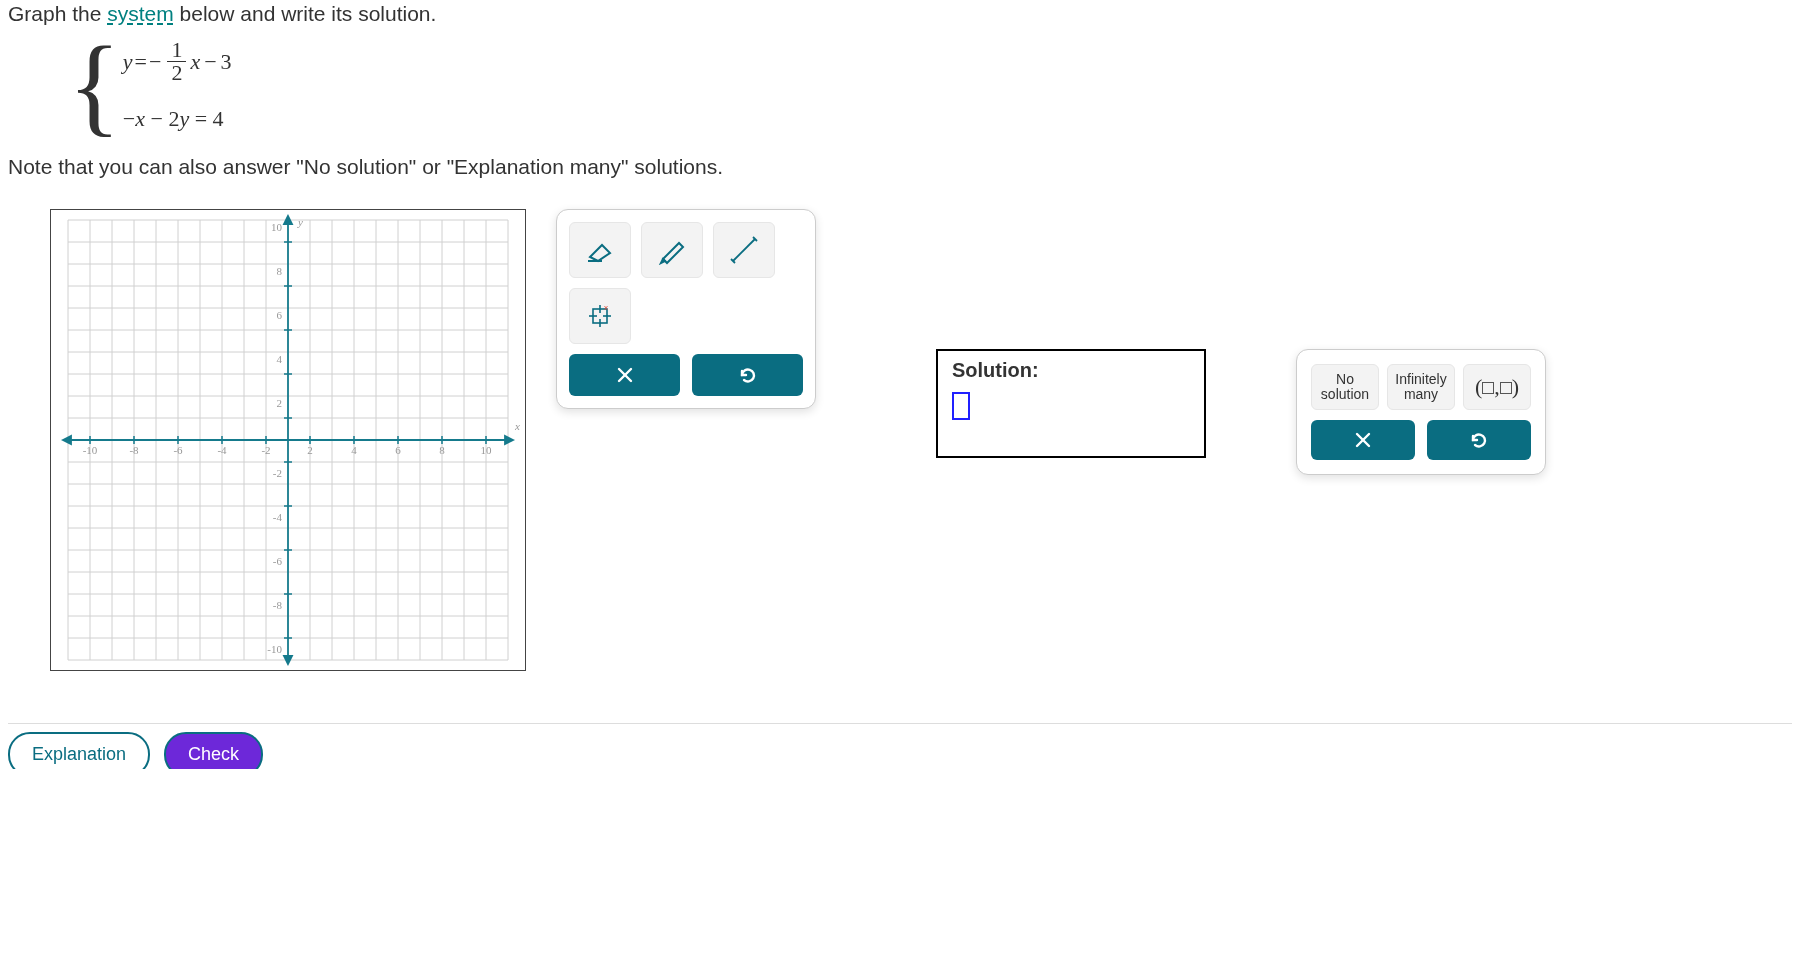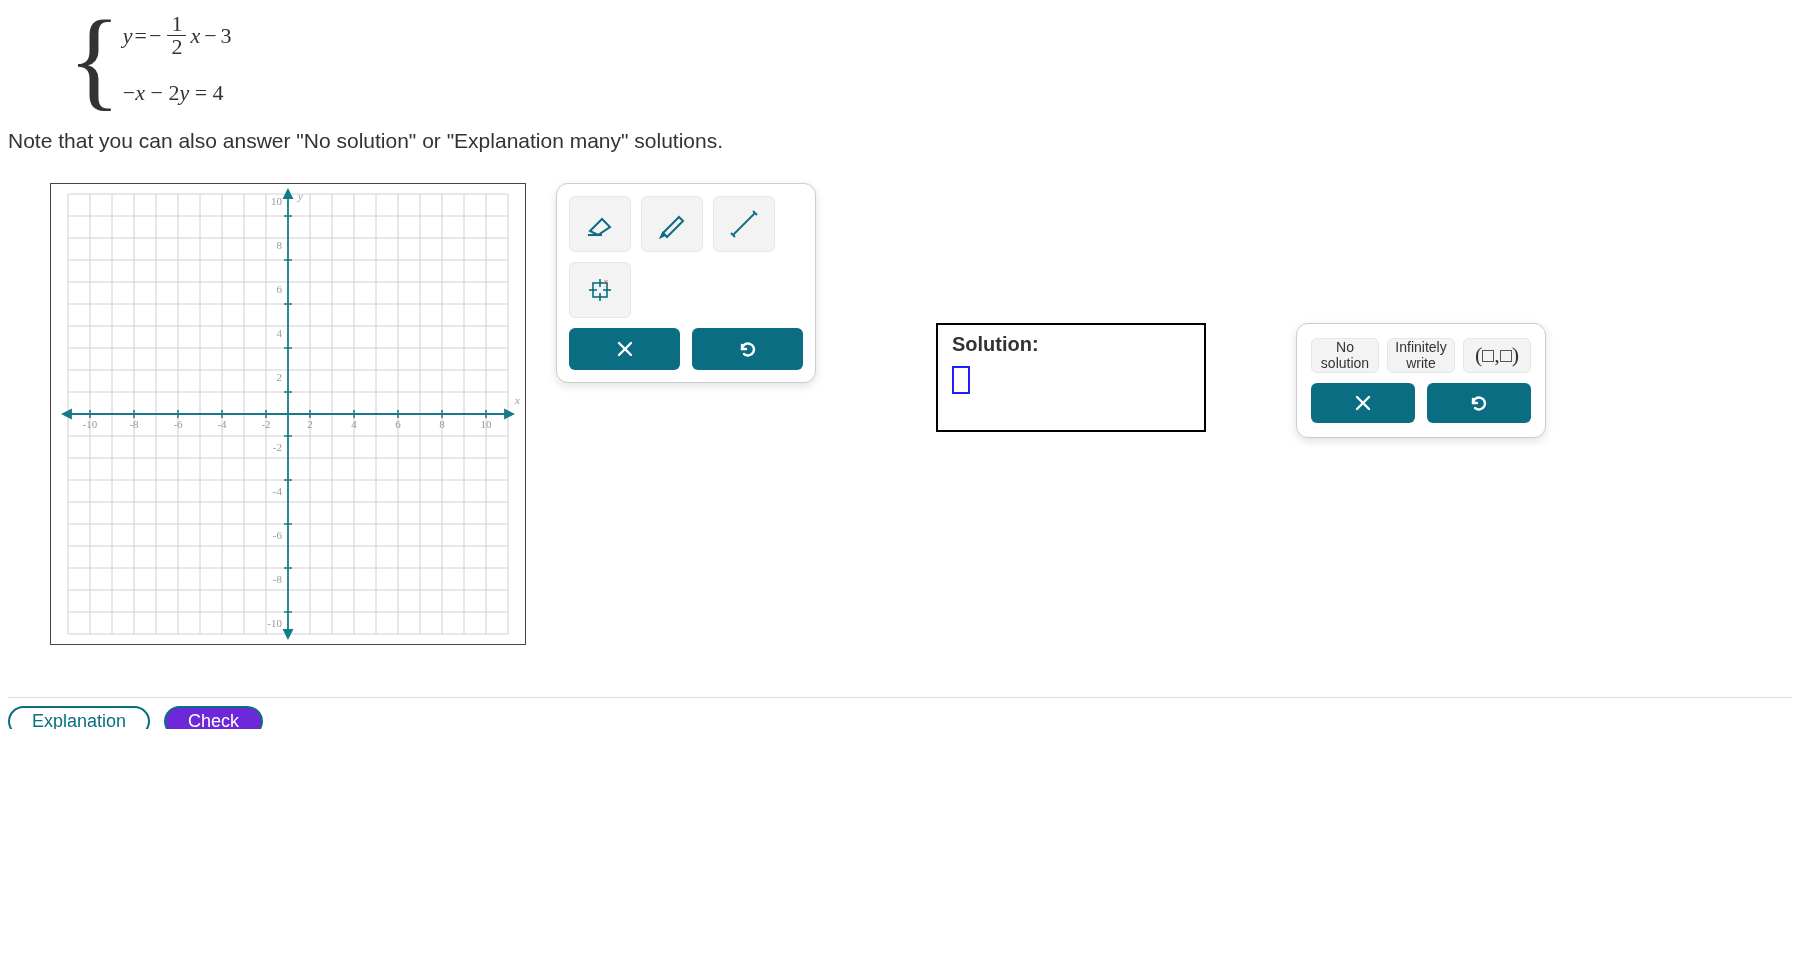--- a/index.html
+++ b/index.html
@@ -137,21 +137,21 @@
   .answer-card {
     width: 250px;
     padding: 14px;
   }
   .answer-row { display: flex; gap: 8px; margin-bottom: 10px; }
   .answer-opt {
     flex: 1;
     background: #f3f3f3;
     border: 1px solid #e6e6e6;
     border-radius: 6px;
-    height: 35px;
+    height: 46px;
     display: flex;
     align-items: center;
     justify-content: center;
     font-size: 14px;
     line-height: 1.1;
     text-align: center;
     cursor: pointer;
     font-family: Verdana, Arial, sans-serif;
     color: #333;
   }
@@ -166,21 +166,21 @@
   .answer-action-row .action-btn { height: 40px; }
   .footer {
     margin-top: 52px;
     border-top: 1px solid #ddd;
     padding-top: 0;
     display: flex;
     gap: 14px;
     align-items: flex-end;
   }
   .pill {
-    padding: 3px 22px;
+    padding: 10px 22px;
     border-radius: 22px;
     font-size: 18px;
     cursor: pointer;
     position: relative;
     top: 8px;
     font-family: Verdana, Arial, sans-serif;
   }
   .explanation { border: 2px solid #0a6d81; color: #0a6d81; background: #fff; }
   .check { background: #6d28d9; color: #fff; border: 2px solid #0a6d81; }
   .mid-gap { flex: 0 0 60px; }
@@ -188,20 +188,23 @@
     display:inline-block;
     width:12px; height:12px;
     border:1.5px solid #555;
   }
 </style>
 </head>
 <body>
 
 <div class="page">
 
+  <div class="question-text">
+    <span>Graph the </span><span class="link">system</span><span> below and write its solution.</span>
+  </div>
 
   <div class="equation-block">
     <div class="brace">{</div>
     <div class="eq-lines">
       <div class="frac-line">
         <span>y</span>
         <span style="font-style:normal; margin:0 2px">=</span>
         <span style="font-style:normal; margin-right:2px">−</span>
         <span class="frac">
           <span class="num">1</span>
@@ -407,21 +410,21 @@
     </div>
 
     <div style="flex:0 0 30px"></div>
 
     <div class="answer-card" style="margin-top:140px">
       <div class="answer-row">
         <div class="answer-opt">
           <span style="white-space:pre-line">No solution</span>
         </div>
         <div class="answer-opt">
-          <span style="white-space:pre-line">Infinitely write</span>
+          <span style="white-space:pre-line">Infinitely many</span>
         </div>
         <div class="answer-opt pair">
           <span>
             <span>(</span><span class="placeholder-square"></span><span>,</span><span class="placeholder-square"></span><span>)</span>
           </span>
         </div>
       </div>
       <div class="answer-action-row">
         <div class="action-btn">
           <svg width="18" height="18">

